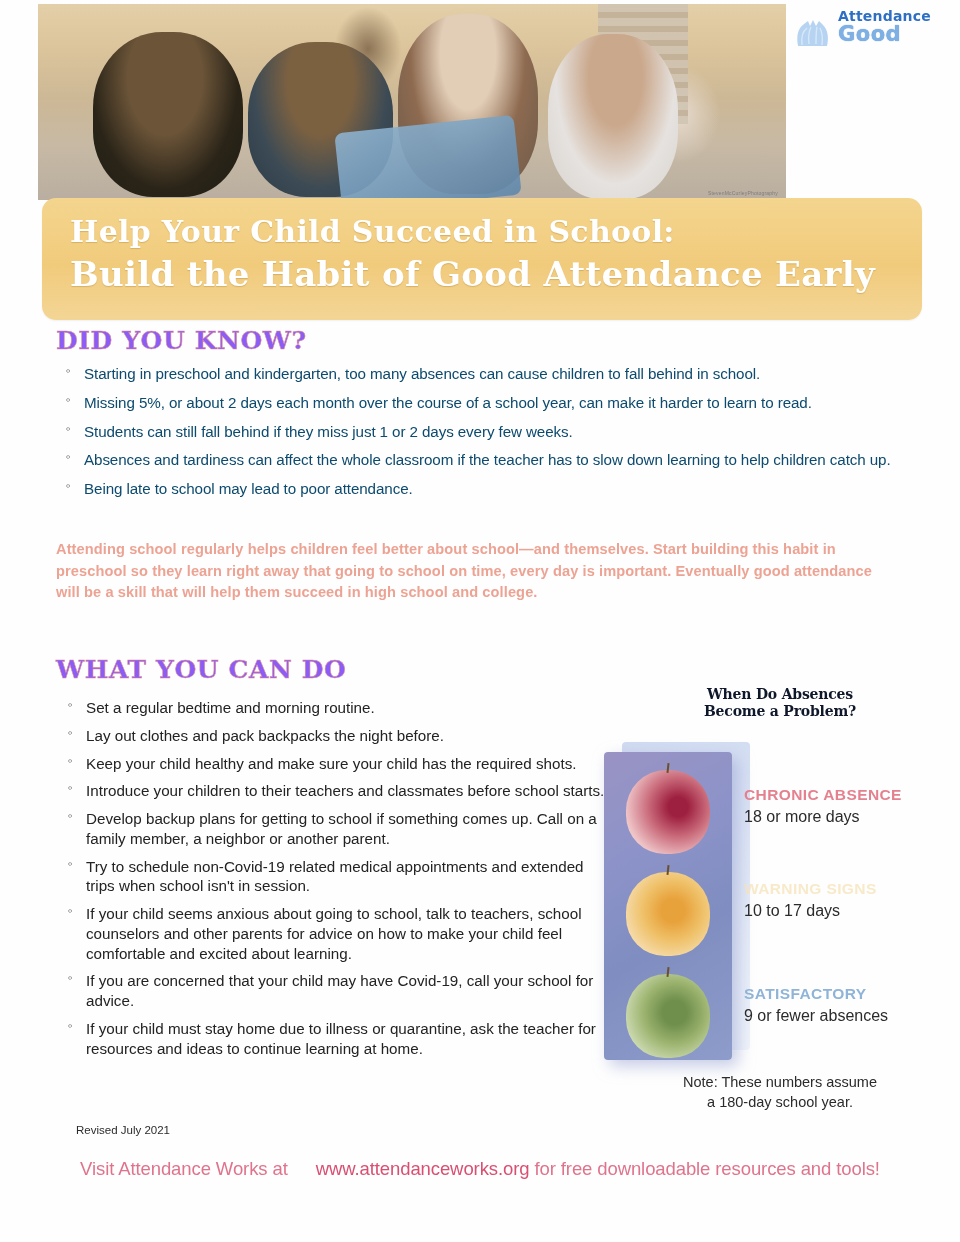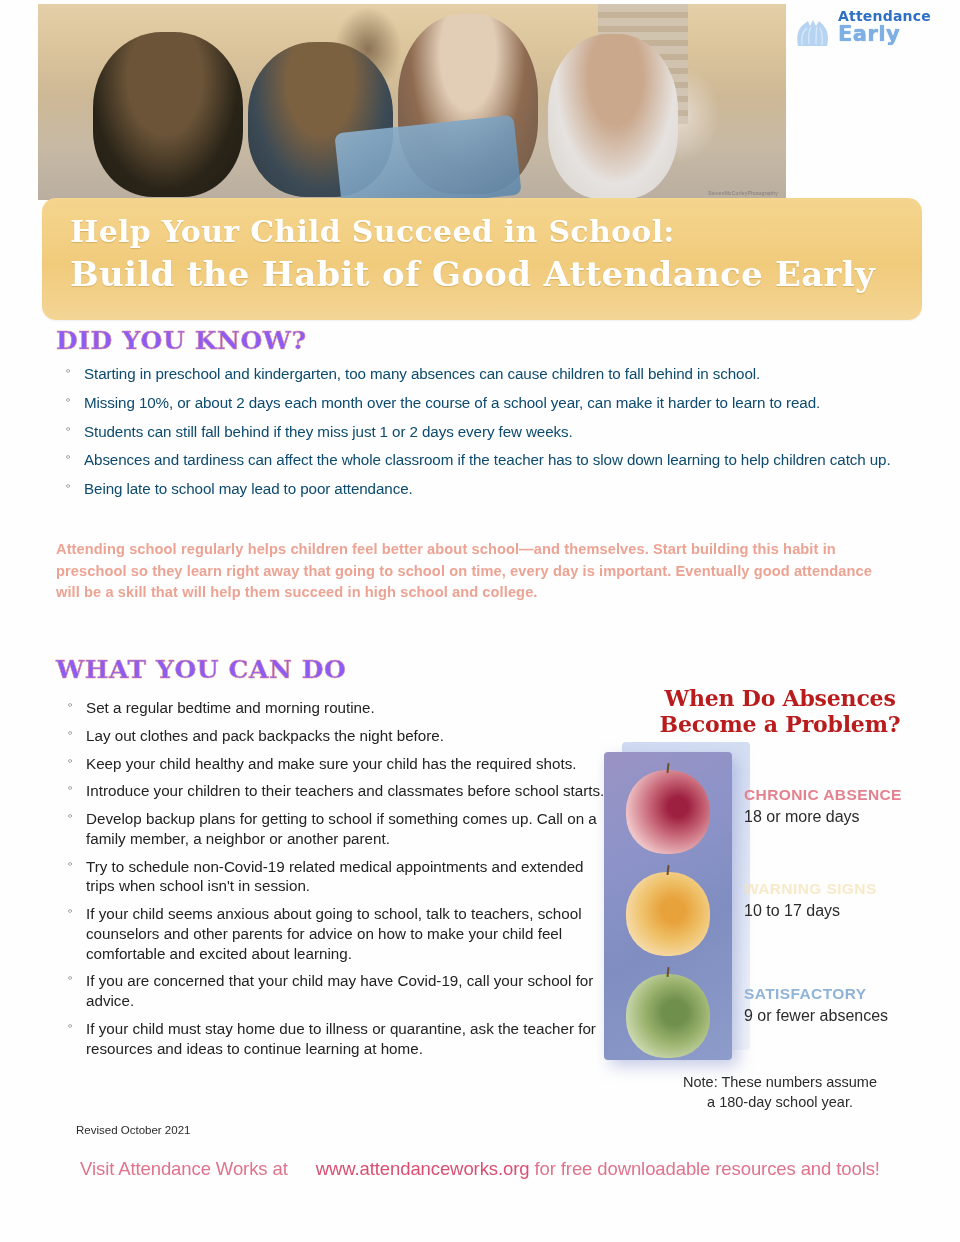--- a/index.html
+++ b/index.html
@@ -96,22 +96,22 @@
 
   #what-list{position:absolute;left:66px;top:698px;width:540px;font-size:15.2px;
     color:#232323;line-height:1.32;}
   #what-list li{margin-bottom:8px;}
 
   .revised{position:absolute;left:76px;top:1124px;font-size:11.5px;color:#2b2b2b;}
 
   
   .rp-title{
     position:absolute;left:620px;top:686px;width:320px;text-align:center;
-    font-family:"DejaVu Serif", serif;font-weight:bold;color:#b91c1c;
-    font-size:22px;line-height:1.18;letter-spacing:-.2px;
+    font-family:"DejaVu Serif", serif;font-weight:bold;color:#0f172a;
+    font-size:14px;line-height:1.18;letter-spacing:-.2px;
   }
   .signal{
     position:absolute;left:604px;top:752px;width:128px;height:308px;
     background:linear-gradient(150deg,#9a93c4 0%,#8d93c8 30%,#7f8dc0 60%,#8e9ccb 100%);
     border-radius:4px;
     box-shadow:6px 6px 16px rgba(150,160,210,.55);
   }
   .signal:after{
     content:"";position:absolute;left:18px;top:-10px;width:128px;height:308px;
     background:linear-gradient(160deg,rgba(170,190,230,.55),rgba(200,215,240,.25));
@@ -166,54 +166,54 @@
       <g fill="#a9cdee">
         <path d="M6 34 C4 24 6 16 12 12 L16 9 L18 14 L21 8 L24 14 L27 9 L31 13 C36 18 37 26 35 34 Z" opacity=".85"></path>
         <path d="M10 33 C9 25 11 19 15 16" stroke="#d6e8f8" stroke-width="1.4" fill="none"></path>
         <path d="M17 32 C16 24 17 19 19 15" stroke="#d6e8f8" stroke-width="1.4" fill="none"></path>
         <path d="M24 32 C24 24 24 19 25 15" stroke="#d6e8f8" stroke-width="1.4" fill="none"></path>
         <path d="M30 33 C31 25 30 20 28 16" stroke="#d6e8f8" stroke-width="1.4" fill="none"></path>
       </g>
     </svg>
     <div class="logo-txt">
       <span class="logo-t1">Attendance</span>
-      <span class="logo-t2">Early</span>
+      <span class="logo-t2">Good</span>
     </div>
   </div>
 
   <div class="banner">
     <div class="banner-l1">Help Your Child Succeed in School:</div>
     <div class="banner-l2">Build the Habit of Good Attendance Early</div>
   </div>
 
   <div class="sec-head" id="did-head">DID YOU KNOW?</div>
   <ul class="blist" id="did-list">
       <li>Starting in preschool and kindergarten, too many absences can cause children to fall behind in school.</li>
-      <li>Missing 10%, or about 2 days each month over the course of a school year, can make it harder to learn to read.</li>
+      <li>Missing 5%, or about 2 days each month over the course of a school year, can make it harder to learn to read.</li>
       <li>Students can still fall behind if they miss just 1 or 2 days every few weeks.</li>
       <li>Absences and tardiness can affect the whole classroom if the teacher has to slow down learning to help children catch up.</li>
       <li>Being late to school may lead to poor attendance.</li>
     </ul>
 
   <div class="orange-para">Attending school regularly helps children feel better about school—and themselves. Start building this habit in preschool so they learn right away that going to school on time, every day is important. Eventually good attendance will be a skill that will help them succeed in high school and college.</div>
 
   <div class="sec-head" id="what-head">WHAT YOU CAN DO</div>
   <ul class="blist" id="what-list">
       <li>Set a regular bedtime and morning routine.</li>
       <li>Lay out clothes and pack backpacks the night before.</li>
       <li>Keep your child healthy and make sure your child has the required shots.</li>
       <li>Introduce your children to their teachers and classmates before school starts.</li>
       <li>Develop backup plans for getting to school if something comes up. Call on a family member, a neighbor or another parent.</li>
       <li>Try to schedule non-Covid-19 related medical appointments and extended trips when school isn't in session.</li>
       <li>If your child seems anxious about going to school, talk to teachers, school counselors and other parents for advice on how to make your child feel comfortable and excited about learning.</li>
       <li>If you are concerned that your child may have Covid-19, call your school for advice.</li>
       <li>If your child must stay home due to illness or quarantine, ask the teacher for resources and ideas to continue learning at home.</li>
     </ul>
 
-  <div class="revised">Revised October 2021</div>
+  <div class="revised">Revised July 2021</div>
 
   <div class="rp-title">
     <span>When Do Absences</span><br>
     <span>Become a Problem?</span>
   </div>
 
   <div class="signal">
     <div class="apple apple-red"></div>
     <div class="apple apple-yel"></div>
     <div class="apple apple-grn"></div>

